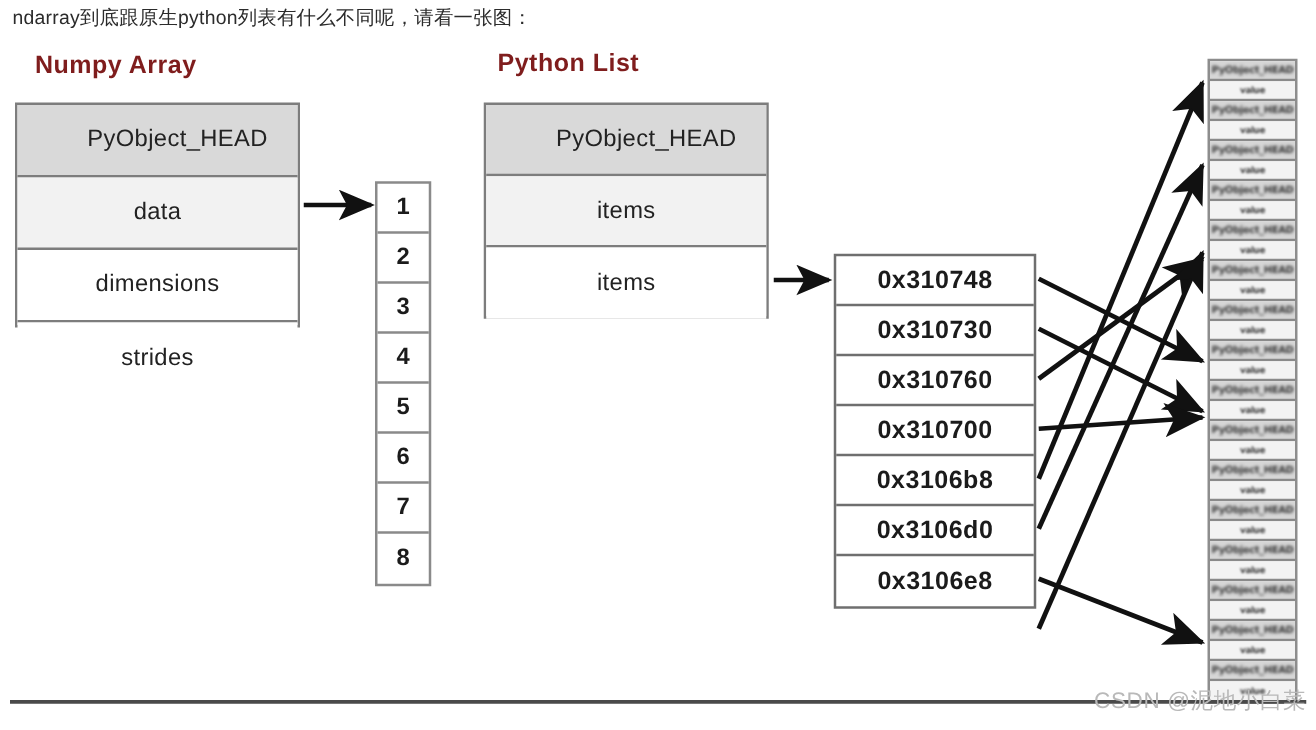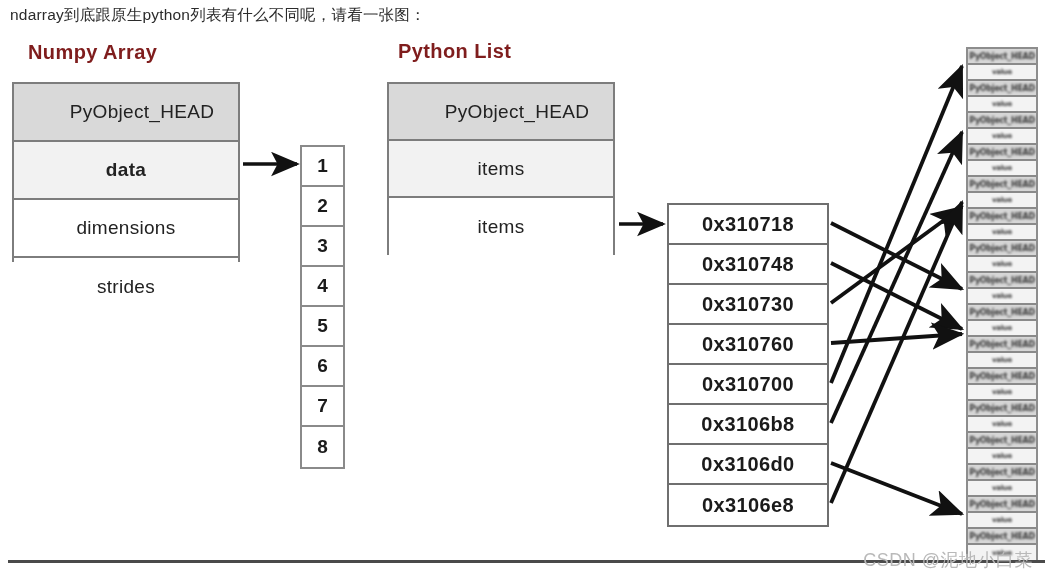--- a/index.html
+++ b/index.html
@@ -70,21 +70,21 @@
     white-space: nowrap;
   }
   .struct-row:last-child { border-bottom: none; }
   .row-head   { background: #d9d9d9; padding-left: 32px; }
   .row-second { background: #f2f2f2; }
   .row-plain  { background: #ffffff; }
 
   #numpy-box  { left: 12px;  top: 46px;  width: 228px; height: 180px; }
   #numpy-box  .struct-row { height: 58px; }
   #numpy-box  .struct-row:nth-child(1) { height: 58px; }
-  #numpy-box  .struct-row:nth-child(2) { height: 58px; font-weight: bold; }
+  #numpy-box  .struct-row:nth-child(2) { height: 58px; }
   #numpy-box  .struct-row:nth-child(3) { height: 58px; text-align: right; }
   #numpy-box  .struct-row:nth-child(4) { height: 58px; }
 
   #pylist-box { left: 387px; top: 46px;  width: 228px; height: 173px; }
   #pylist-box .struct-row { height: 57px; }
 
   
   #data-column {
     position: absolute;
     left: 300px;
@@ -191,21 +191,21 @@
   #bottom-rule {
     position: absolute;
     left: 8px;
     top: 560px;
     width: 1037px;
     height: 3px;
     background: #4a4a4a;
   }
   #watermark {
     position: absolute;
-    right: 20px;
+    right: 8px;
     top: 548px;
     font-size: 18px;
     color: #b9b9b9;
     white-space: nowrap;
     letter-spacing: 0.5px;
   }
 </style>
 </head>
 <body>
 
@@ -233,21 +233,20 @@
   </div>
 
   <div class="struct-title" id="pylist-title">Python List</div>
   <div class="struct-box" id="pylist-box">
     <div class="struct-row row-head">PyObject_HEAD</div>
     <div class="struct-row row-second">items</div>
     <div class="struct-row row-plain">items</div>
   </div>
 
   <div id="pointer-column">
-    <div class="ptr-cell">0x310718</div>
     <div class="ptr-cell">0x310748</div>
     <div class="ptr-cell">0x310730</div>
     <div class="ptr-cell">0x310760</div>
     <div class="ptr-cell">0x310700</div>
     <div class="ptr-cell">0x3106b8</div>
     <div class="ptr-cell">0x3106d0</div>
     <div class="ptr-cell">0x3106e8</div>
   </div>
 
   <div id="heap-column">

